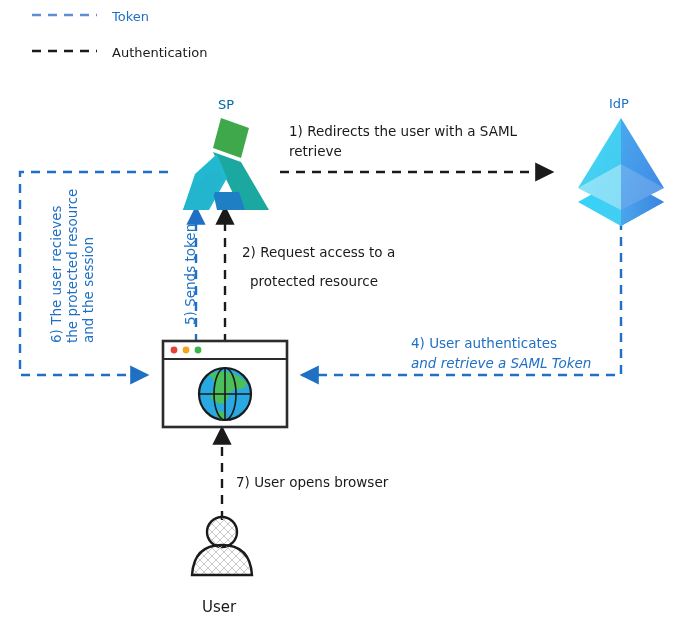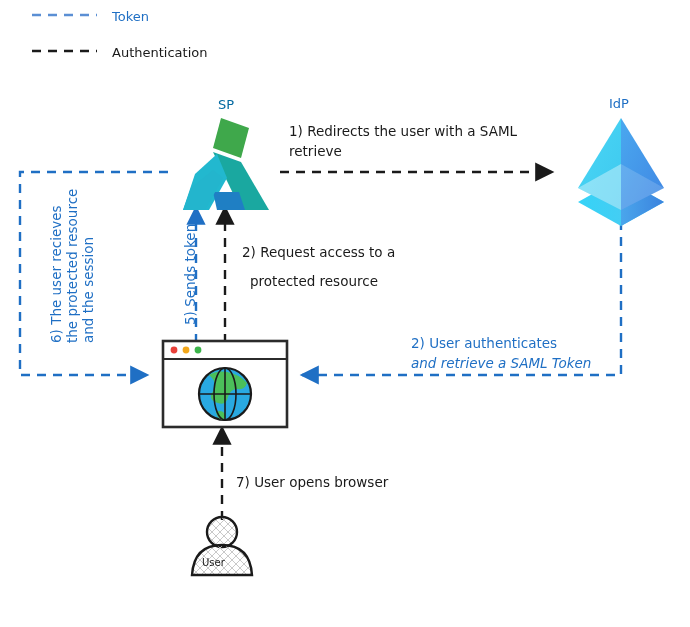--- a/index.html
+++ b/index.html
@@ -118,29 +118,29 @@
     <circle cx="222" cy="532" r="15" fill="url(#hatch)" stroke="#1a1a1a" stroke-width="2.4"></circle>
     <path d="M192,575 q2,-30 30,-30 q28,0 30,30 Z" fill="url(#hatch)" stroke="#1a1a1a" stroke-width="2.4"></path>
   </g>
 </svg>
 
 <div class="txt legend-lbl blue" style="left:112px;top:8px;">Token</div>
 <div class="txt legend-lbl black" style="left:112px;top:44px;">Authentication</div>
 
 <div class="txt node-lbl green" style="left:218px;top:96px;">SP</div>
 <div class="txt node-lbl blue" style="left:609px;top:95px;">IdP</div>
-<div class="txt lbl black" style="left:202px;top:556px;font-size:10px;">User</div>
+<div class="txt lbl black" style="left:202px;top:597px;font-size:15px;">User</div>
 
 <div class="txt lbl black" style="left:289px;top:122px;">1) Redirects the user with a SAML</div>
 <div class="txt lbl black" style="left:289px;top:142px;">retrieve</div>
 
 <div class="txt lbl black" style="left:242px;top:243px;">2) Request access to a</div>
 <div class="txt lbl black" style="left:242px;top:272px;margin-left:8px;">protected resource</div>
 
-<div class="txt lbl blue" style="left:411px;top:334px;">2) User authenticates</div>
+<div class="txt lbl blue" style="left:411px;top:334px;">4) User authenticates</div>
 <div class="txt lbl blue" style="left:411px;top:354px;font-style:italic;">and retrieve a SAML Token</div>
 
 <div class="txt lbl black" style="left:236px;top:473px;">7) User opens browser</div>
 
 <div class="txt lbl blue vert" style="left:181px;top:325px;transform:rotate(-90deg);">5) Sends token</div>
 
 <div class="txt lbl blue vert" style="left:47px;top:343px;transform:rotate(-90deg);">6) The user recieves</div>
 <div class="txt lbl blue vert" style="left:63px;top:343px;transform:rotate(-90deg);">the protected resource</div>
 <div class="txt lbl blue vert" style="left:79px;top:343px;transform:rotate(-90deg);">and the session</div>
 

